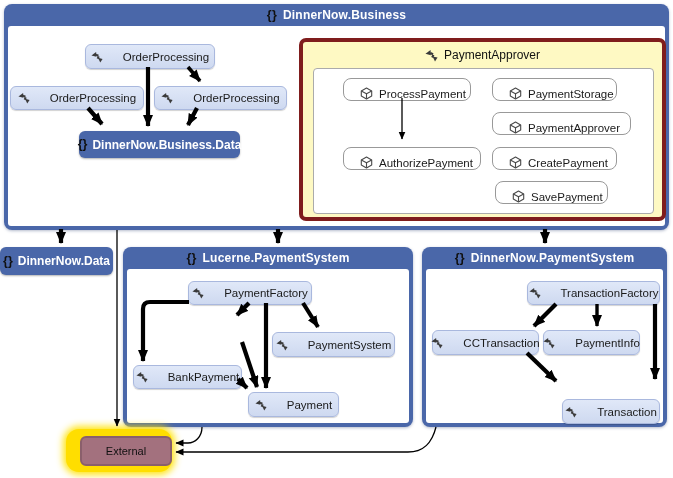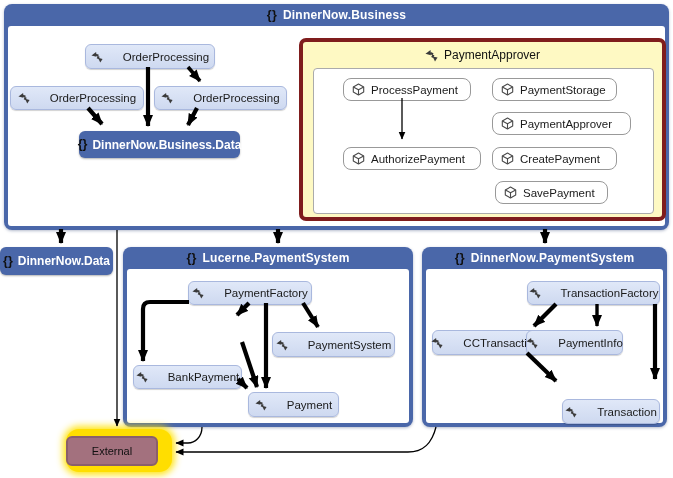--- a/index.html
+++ b/index.html
@@ -20,26 +20,26 @@
   
   .node-dark{position:absolute;display:flex;align-items:center;justify-content:center;gap:5px;
     background:#4A67A9;border-radius:6px;color:#fff;font-size:12px;font-weight:600;
     box-shadow:0 1px 2px rgba(0,0,0,.3);}
   
   .subgroup{position:absolute;background:#fef9c3;border:4px solid #7f1d1d;border-radius:7px;}
   .subgroup-header{height:26px;display:flex;align-items:center;justify-content:center;gap:6px;
     font-size:12px;color:#111;}
   .subgroup-body{position:absolute;background:#fff;border:1px solid #ABABAB;border-radius:4px;}
   
-  .method{position:absolute;display:flex;align-items:center;gap:6px;padding-left:8px;box-sizing:border-box;
+  .method{position:absolute;display:flex;align-items:flex-end;gap:6px;padding-left:16px;box-sizing:border-box;
     background:#fff;border:1px solid #999;border-radius:8px;font-size:11.5px;color:#1a1a1a;}
   
   .external-glow{position:absolute;left:66px;top:429px;width:106px;height:43px;background:#FFDE00;
     border-radius:13px;box-shadow:0 0 7px 3px rgba(255,226,0,.9);
-    display:flex;align-items:center;justify-content:flex-start;}
+    display:flex;align-items:center;justify-content:flex-end;}
   .external-box{width:88px;height:26px;background:#A3717E;border:2px solid #8A5F6B;border-radius:6px;
     display:flex;align-items:center;justify-content:center;font-size:11px;color:#101010;}
   
   #edge-layer{position:absolute;left:0;top:0;width:673px;height:478px;pointer-events:none;z-index:10;}
   .icon-svg{flex:0 0 auto;display:block;}
 </style>
 </head>
 <body>
 
 <div class="canvas">
@@ -217,21 +217,21 @@
     </div>
     <div class="node" style="left:10px;top:83px;width:105px;height:23px;">
       <svg class="icon-svg" width="12" height="12" viewBox="0 0 14 14" fill="#3a3a3a">
           <path d="M0.5 5.2 L6 1.2 L6.3 6.8 Z"></path>
           <rect x="5.6" y="3.6" width="3.2" height="2.4" transform="rotate(25 7 4.8)"></rect>
           <path d="M13.5 9.2 L8.2 8 L10.8 13.5 Z"></path>
           <rect x="7.2" y="6.2" width="2.4" height="3" transform="rotate(25 8.4 7.7)"></rect>
         </svg>
       <span>CCTransaction</span>
     </div>
-    <div class="node" style="left:104px;top:83px;width:95px;height:23px;">
+    <div class="node" style="left:121px;top:83px;width:95px;height:23px;">
       <svg class="icon-svg" width="12" height="12" viewBox="0 0 14 14" fill="#3a3a3a">
           <path d="M0.5 5.2 L6 1.2 L6.3 6.8 Z"></path>
           <rect x="5.6" y="3.6" width="3.2" height="2.4" transform="rotate(25 7 4.8)"></rect>
           <path d="M13.5 9.2 L8.2 8 L10.8 13.5 Z"></path>
           <rect x="7.2" y="6.2" width="2.4" height="3" transform="rotate(25 8.4 7.7)"></rect>
         </svg>
       <span>PaymentInfo</span>
     </div>
     <div class="node" style="left:140px;top:152px;width:96px;height:23px;">
       <svg class="icon-svg" width="12" height="12" viewBox="0 0 14 14" fill="#3a3a3a">

